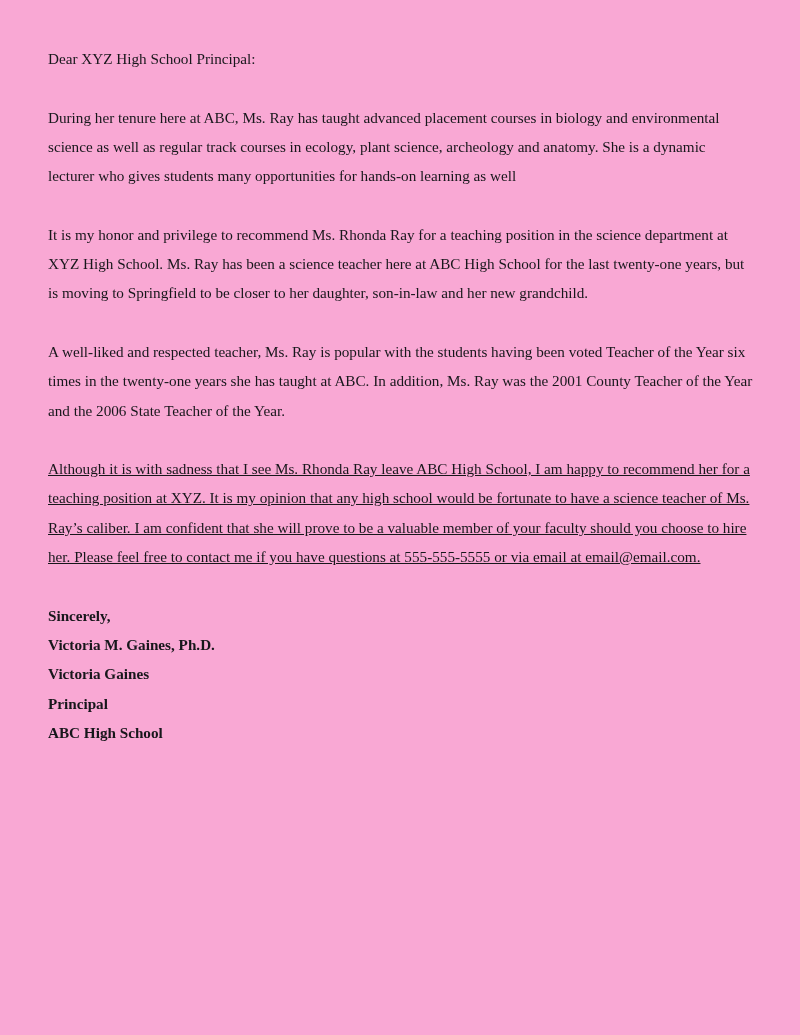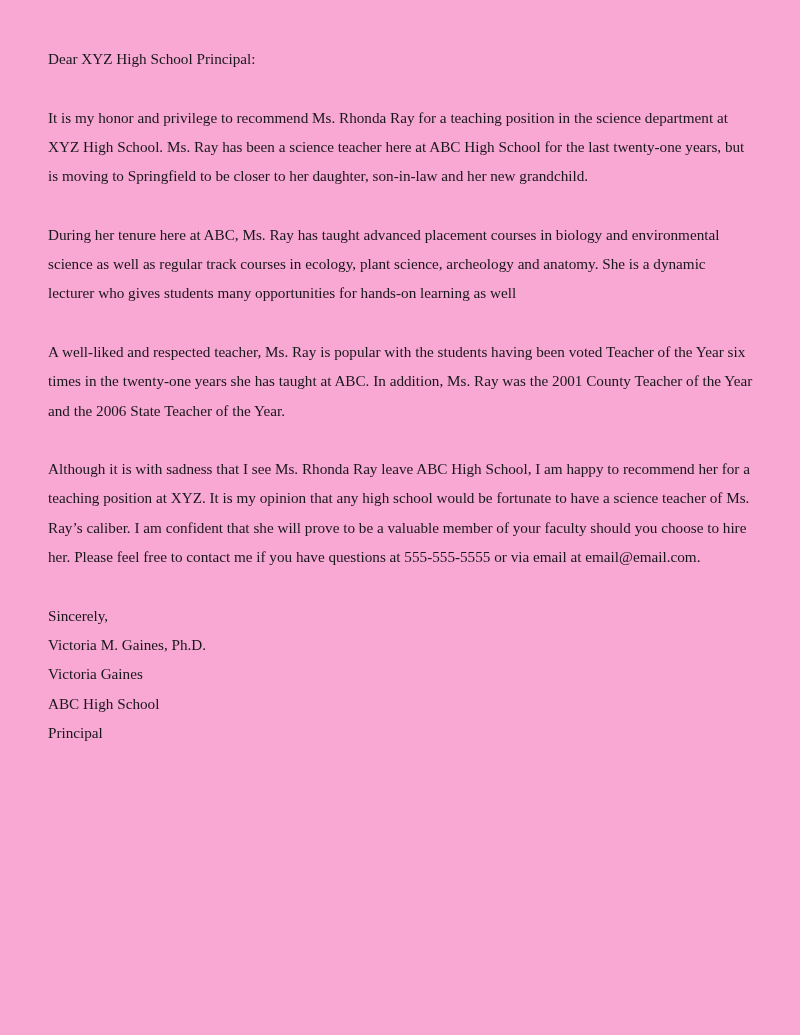--- a/index.html
+++ b/index.html
@@ -29,48 +29,50 @@
     -webkit-font-smoothing: antialiased;
   }
   .salutation {
     margin: 0 0 29.3px 0;
   }
   .para {
     margin: 0 0 29.3px 0;
   }
   .para-last-body {
     margin: 0 0 29.3px 0;
+    text-decoration: underline;
   }
   .closing-block {
     margin: 0;
+    font-weight: bold;
   }
   .closing-line {
     margin: 0;
     white-space: pre;
   }
 </style>
 </head>
 <body>
 
 <div class="page">
   <div class="letter">
 
     <p class="salutation">Dear XYZ High School Principal:</p>
 
+    <p class="para">During her tenure here at ABC, Ms. Ray has taught advanced placement courses in biology and environmental science as well as regular track courses in ecology, plant science, archeology and anatomy. She is a dynamic lecturer who gives students many opportunities for hands-on learning as well</p>
+
     <p class="para">It is my honor and privilege to recommend Ms. Rhonda Ray for a teaching position in the science department at XYZ High School. Ms. Ray has been a science teacher here at ABC High School for the last twenty-one years, but is moving to Springfield to be closer to her daughter, son-in-law and her new grandchild.</p>
-
-    <p class="para">During her tenure here at ABC, Ms. Ray has taught advanced placement courses in biology and environmental science as well as regular track courses in ecology, plant science, archeology and anatomy. She is a dynamic lecturer who gives students many opportunities for hands-on learning as well</p>
 
 
     <p class="para">A well-liked and respected teacher, Ms. Ray is popular with the students having been voted Teacher of the Year six times in the twenty-one years she has taught at ABC. In addition, Ms. Ray was the 2001 County Teacher of the Year and the 2006 State Teacher of the Year.</p>
 
     <p class="para-last-body">Although it is with sadness that I see Ms. Rhonda Ray leave ABC High School, I am happy to recommend her for a teaching position at XYZ. It is my opinion that any high school would be fortunate to have a science teacher of Ms. Ray’s caliber. I am confident that she will prove to be a valuable member of your faculty should you choose to hire her. Please feel free to contact me if you have questions at 555-555-5555 or via email at email@email.com.</p>
 
     <div class="closing-block">
       <p class="closing-line">Sincerely,</p>
       <p class="closing-line">Victoria M. Gaines, Ph.D.</p>
       <p class="closing-line">Victoria Gaines</p>
+      <p class="closing-line">Principal</p>
       <p class="closing-line">ABC High School</p>
-      <p class="closing-line">Principal</p>
     </div>
 
   </div>
 </div>
 
 </body></html>

